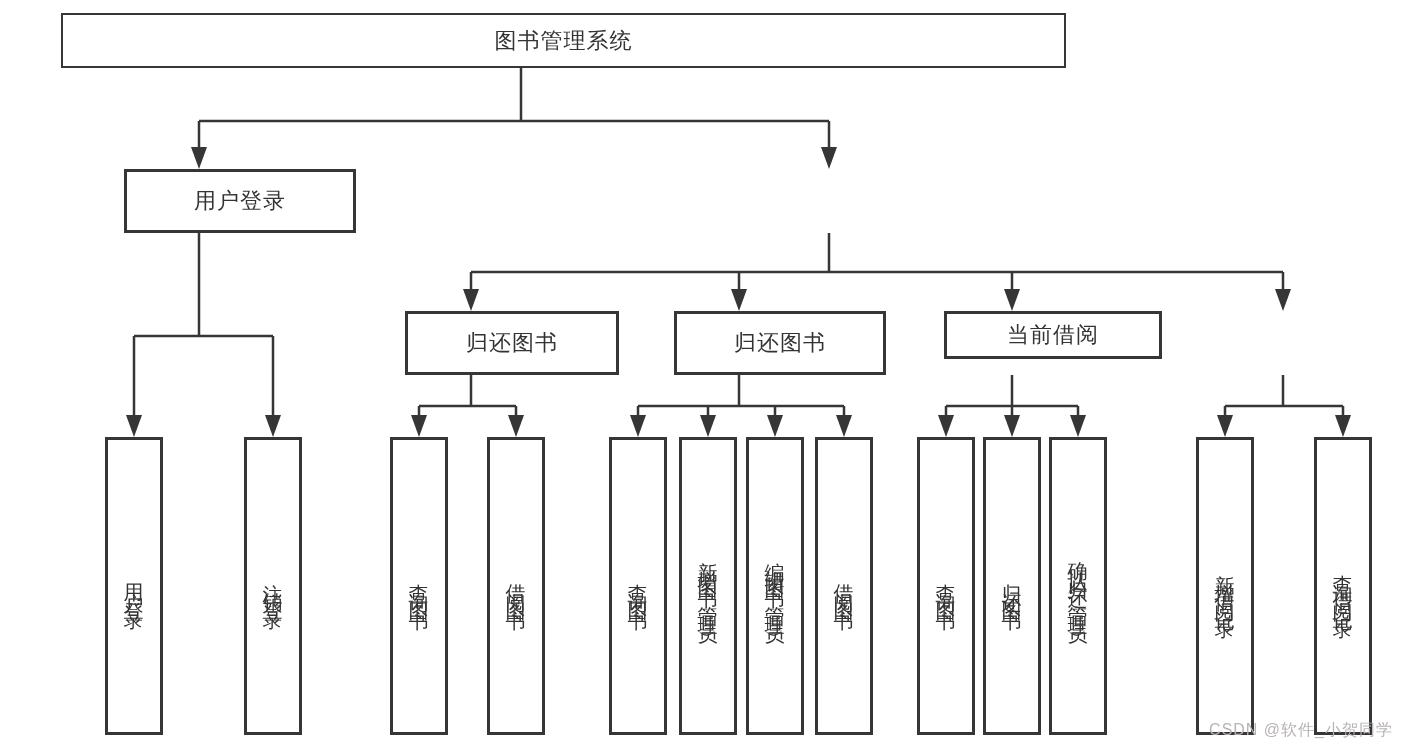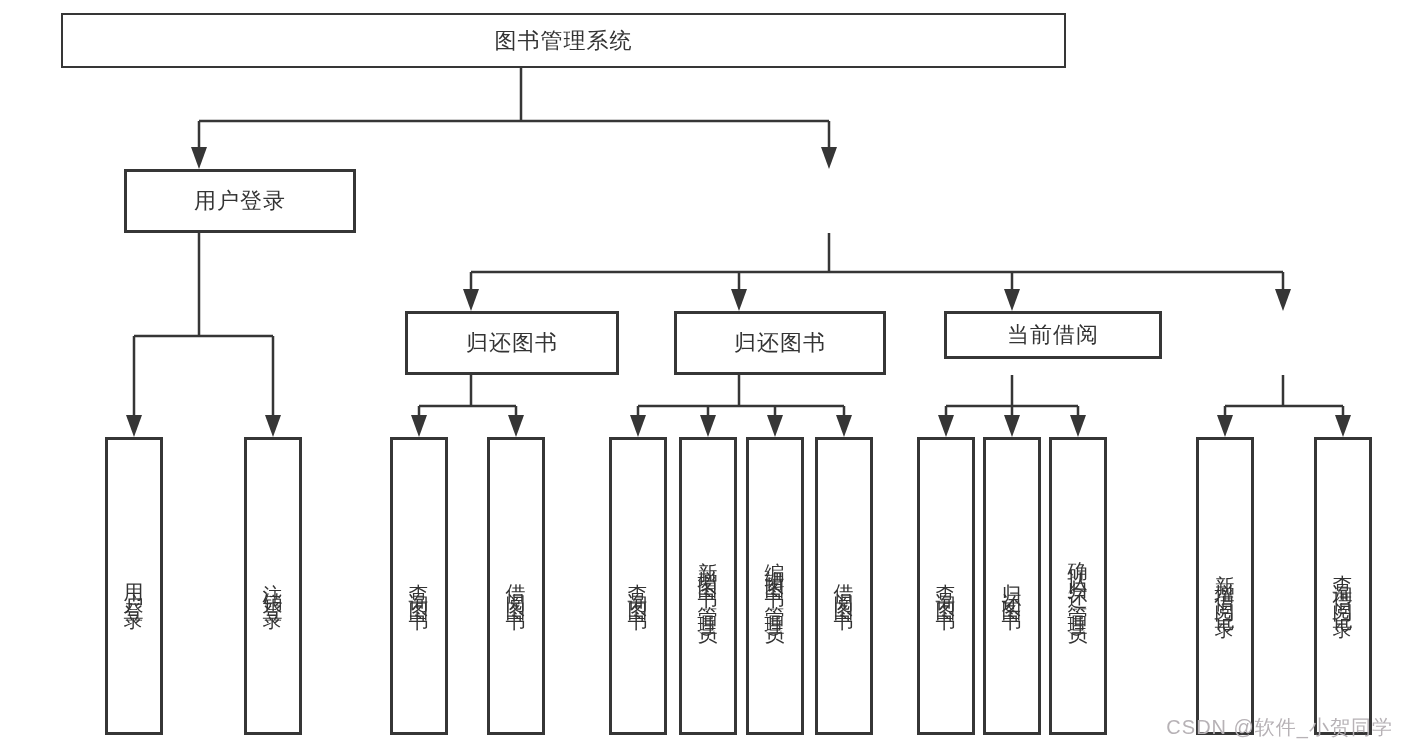--- a/index.html
+++ b/index.html
@@ -52,21 +52,21 @@
     font-size: 20px;
     letter-spacing: 9px;
     line-height: 1.1;
     color: #333333;
     white-space: nowrap;
   }
   .watermark {
     position: absolute;
     right: 12px;
     bottom: 6px;
-    font-size: 20px;
+    font-size: 16px;
     letter-spacing: 1px;
     color: #b7b2b6;
     white-space: nowrap;
   }
 </style>
 </head>
 <body>
 
 <div class="canvas">
 

